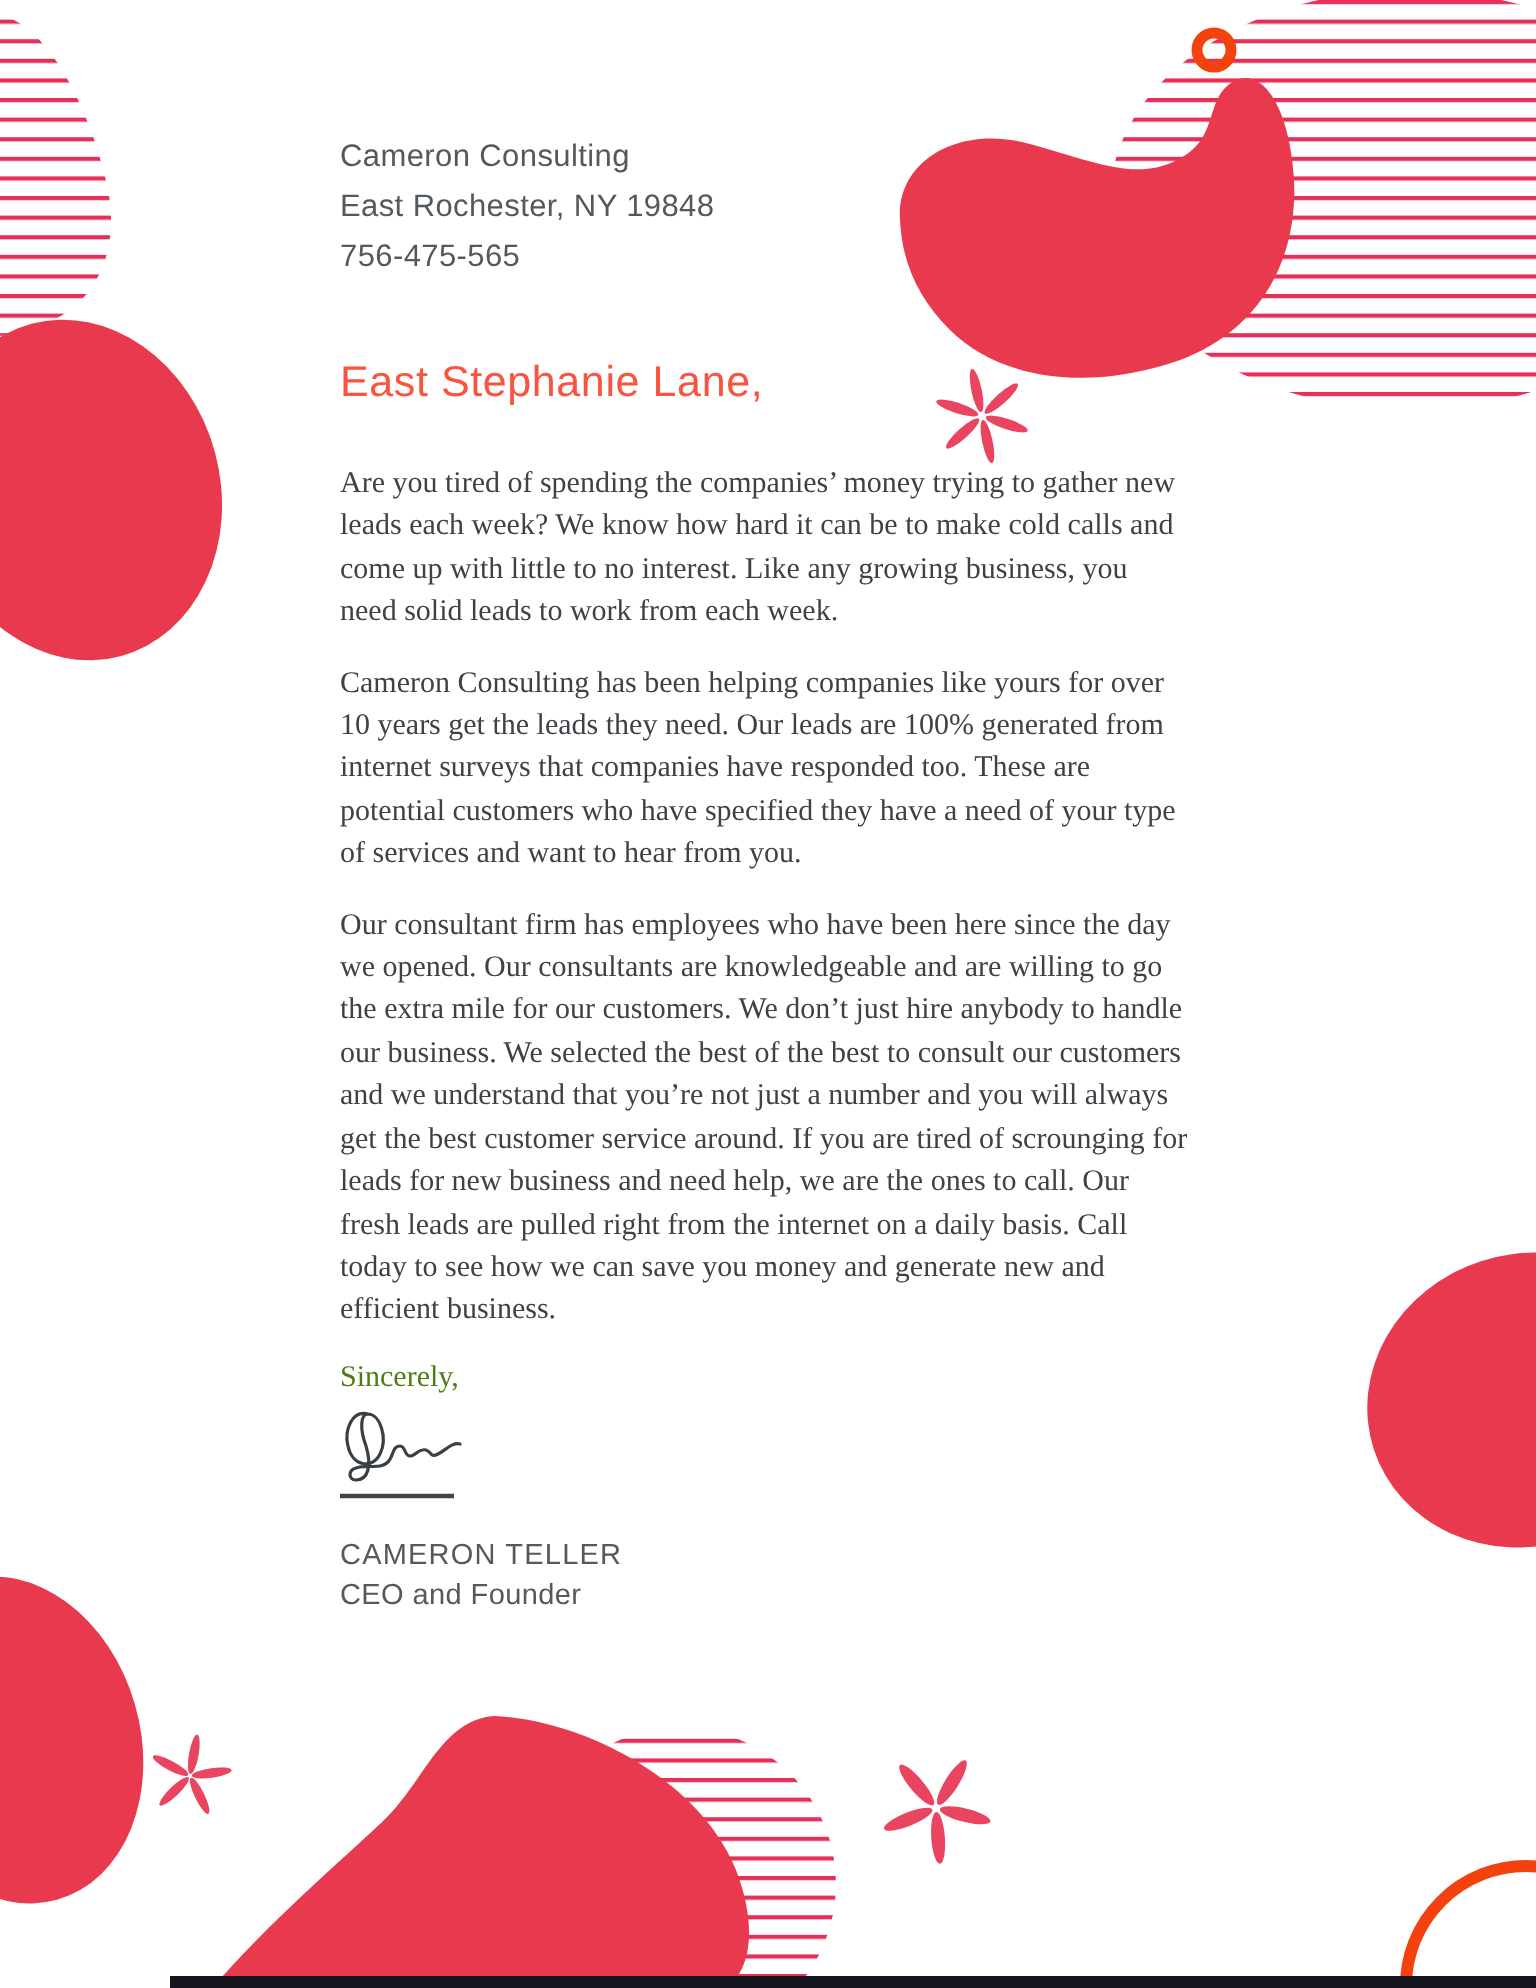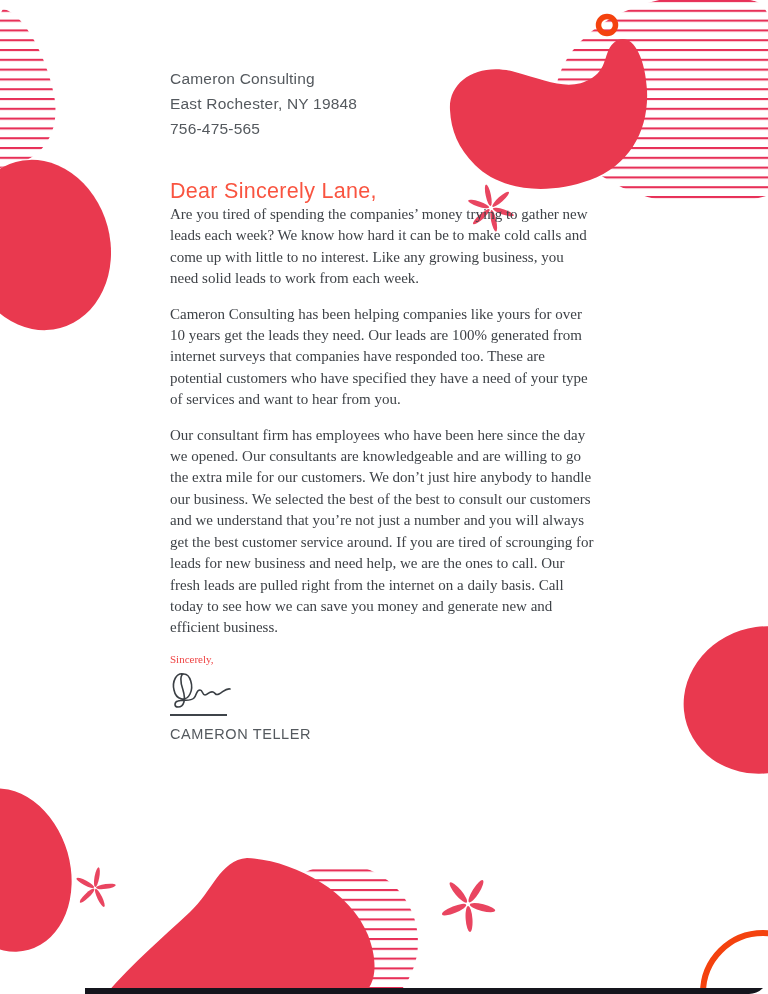--- a/index.html
+++ b/index.html
@@ -4,21 +4,20 @@
 <style>
   html, body { margin: 0; padding: 0; }
   body { background: #ffffff; font-family: "Liberation Sans", sans-serif; }
 
   .page {
     position: relative;
     width: 768px;
     height: 994px;
     background: #ffffff;
     overflow: hidden;
-    border-radius: 19px;
   }
 
   
   .deco { position: absolute; pointer-events: none; }
   .deco-topleft      { left: 0;   top: 4;    }
   .deco-topright     { left: 440px; top: 0;  }
   .deco-star-top     { left: 465px; top: 182px; }
   .deco-left-blob    { left: 0;   top: 155px; }
   .deco-bl-blob      { left: 0;   top: 788px; }
   .deco-star-bl      { left: 72px;  top: 866px; }
@@ -57,43 +56,43 @@
   }
 
   .salutation {
     margin-top: 38px;
     font-family: "Liberation Sans", sans-serif;
     font-size: 21.5px;
     color: var(--salutation-color);
     letter-spacing: 0.3px;
   }
 
-  .body-text { }
+  .body-text { margin-top: 28px; }
   .body-text p {
     margin: 0 0 14px 0;
     font-family: "Liberation Serif", serif;
     font-size: 15px;
     line-height: 21.4px;
     color: #3e4247;
   }
 
   .closing {
     margin-top: 10px;
     font-family: "Liberation Serif", serif;
-    font-size: 11px;
-    color: #ef4444;
+    font-size: 15px;
+    color: #4d7c0f;
   }
 
   .signature-svg { display: block; margin-top: 4px; }
   .sig-stroke { stroke: #3a3f44; stroke-width: 1.6; fill: none;
                 stroke-linecap: round; stroke-linejoin: round; }
   .sig-underline { stroke: #3f444a; stroke-width: 2.2; }
 
   .signer-name {
-    margin-top: 7px;
+    margin-top: 18px;
     font-family: "Liberation Sans", sans-serif;
     font-size: 14.5px;
     letter-spacing: 0.6px;
     color: #54595e;
   }
   .signer-title {
     margin-top: 4px;
     font-family: "Liberation Sans", sans-serif;
     font-size: 14.5px;
     letter-spacing: 0.2px;
@@ -187,34 +186,35 @@
   <div class="bottom-edge-bar"></div>
 
   <div class="letter-col">
 
     <div class="letterhead">
       <div>Cameron Consulting</div>
       <div>East Rochester, NY 19848</div>
       <div>756-475-565</div>
     </div>
 
-    <div class="salutation">Dear Sincerely Lane,</div>
+    <div class="salutation">East Stephanie Lane,</div>
 
     <div class="body-text">
       <p>Are you tired of spending the companies’ money trying to gather new leads each week? We know how hard it can be to make cold calls and come up with little to no interest. Like any growing business, you need solid leads to work from each week.</p>
       <p>Cameron Consulting has been helping companies like yours for over 10 years get the leads they need. Our leads are 100% generated from internet surveys that companies have responded too. These are potential customers who have specified they have a need of your type of services and want to hear from you.</p>
       <p>Our consultant firm has employees who have been here since the day we opened. Our consultants are knowledgeable and are willing to go the extra mile for our customers. We don’t just hire anybody to handle our business. We selected the best of the best to consult our customers and we understand that you’re not just a number and you will always get the best customer service around. If you are tired of scrounging for leads for new business and need help, we are the ones to call. Our fresh leads are pulled right from the internet on a daily basis. Call today to see how we can save you money and generate new and efficient business.</p>
     </div>
 
     <div class="closing">Sincerely,</div>
 
     <svg class="signature-svg" width="80" height="50">
       <path class="sig-stroke" d="M14,5 C6,3 2,13 4,21 C6,31 16,33 20,25 C24,17 20,5 14,5
            C10,5 10,13 13,21 C16,31 14,38 8,38 C4,38 4,33 8,32
            C14,30 20,33 24,29 C27,26 26,21 30,21 C33,21 32,26 35,26
            C38,26 39,22 43,23 C46,24 45,27 49,25 C53,23 56,19 60,20"></path>
       <line class="sig-underline" x1="0" y1="46" x2="57" y2="46"></line>
     </svg>
 
     <div class="signer-name">CAMERON TELLER</div>
+    <div class="signer-title">CEO and Founder</div>
   </div>
 
 </div>
 
 </body></html>

